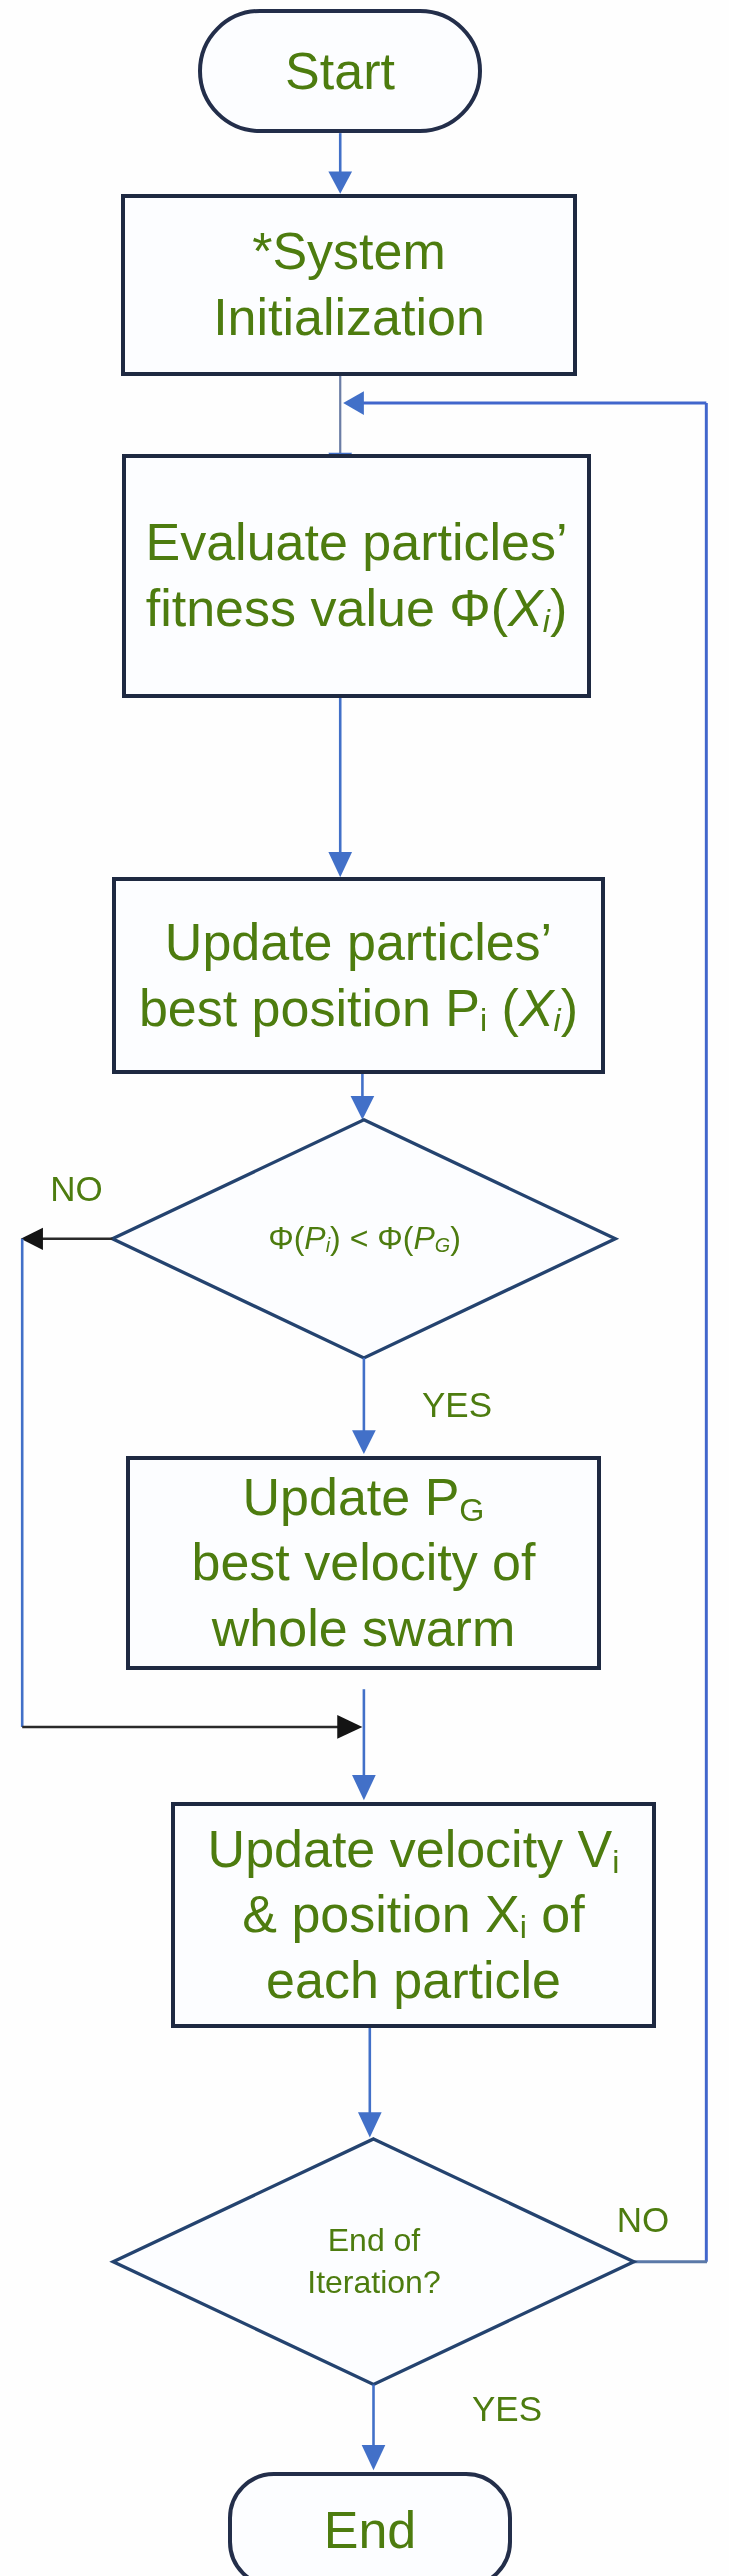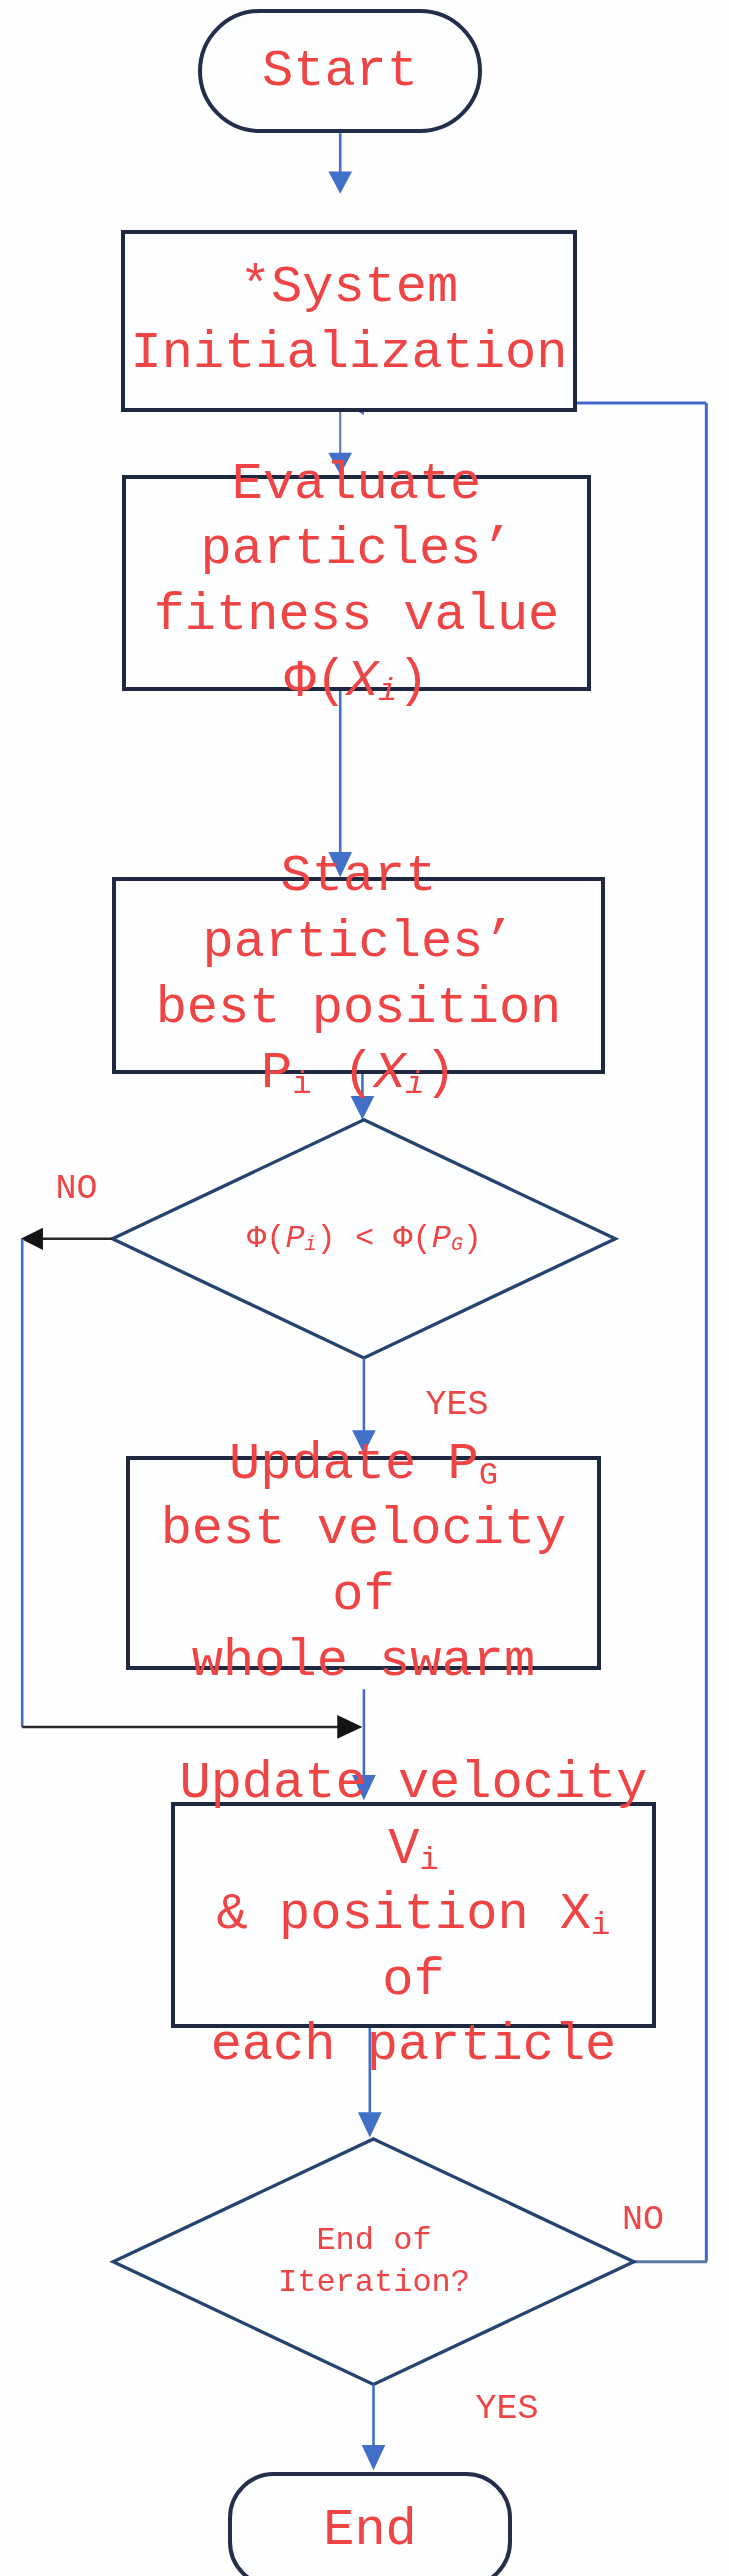--- a/index.html
+++ b/index.html
@@ -1,18 +1,18 @@
 <!DOCTYPE html>
 <html style="font-size:12px"><head>
 <meta charset="utf-8">
 <style>
   html,body{margin:0;padding:0;background:#ffffff;}
   #canvas{
     position:relative;width:730px;height:2576px;background:#fefefe;
-    font-family:Liberation Mono, monospace;color:#ef4444;
+    font-family:Liberation Sans, sans-serif;color:#4d7c0f;
     overflow:hidden;
   }
   #connectors{position:absolute;left:0;top:0;z-index:1;}
   .node{
     position:absolute;z-index:2;display:flex;align-items:center;justify-content:center;
     text-align:center;background:#fcfdff;box-sizing:border-box;
   }
   .rect{border:4.4px solid #1e2941;font-size:52px;line-height:1.26;}
   .stadium{border:4.4px solid #232e4a;font-size:52px;}
   #start{border-radius:64px;}
@@ -94,37 +94,37 @@
     <g>
       <line x1="505" y1="3224" x2="505" y2="3312" stroke="#4270c8" stroke-width="3.5"></line>
       <polygon points="489,3306 521,3306 505,3340" fill="#4270c8"></polygon>
     </g>
   </svg>
 
   <div class="node stadium" id="start" style="left:198px;top:9px;width:284px;height:124px;">
     <div class="txt">Start</div>
   </div>
 
-  <div class="node rect" id="sysinit" style="left:121px;top:194px;width:456px;height:182px;margin-top:36px;">
+  <div class="node rect" id="sysinit" style="left:121px;top:194px;width:456px;height:182px;">
     <div class="txt">
       <div><span>*System</span></div>
       <div><span>Initialization</span></div>
     </div>
   </div>
 
-  <div class="node rect" id="evaluate" style="left:122px;top:475px;width:469px;height:216px;">
+  <div class="node rect" id="evaluate" style="left:122px;top:454px;width:469px;height:244px;">
     <div class="txt">
       <div><span>Evaluate particles’</span></div>
       <div><span>fitness value Φ(</span><span class="seg-i">X</span><span class="seg-subi">i</span><span>)</span></div>
     </div>
   </div>
 
   <div class="node rect" id="pbest" style="left:112px;top:877px;width:493px;height:197px;">
     <div class="txt">
-      <div><span>Start particles’</span></div>
+      <div><span>Update particles’</span></div>
       <div><span>best position P</span><span class="seg-sub">i</span><span> (</span><span class="seg-i">X</span><span class="seg-subi">i</span><span>)</span></div>
     </div>
   </div>
 
   <div class="dtext" style="left:135px;top:1172px;width:459px;height:133px;">
     <div class="txt"><span>Φ(</span><span class="seg-i">P</span><span class="seg-subi">i</span><span>) &lt; Φ(</span><span class="seg-i">P</span><span class="seg-subi">G</span><span>)</span></div>
   </div>
 
   <div class="edge-label" style="left:21px;top:1158px;width:111px;height:62px;">NO</div>
 

